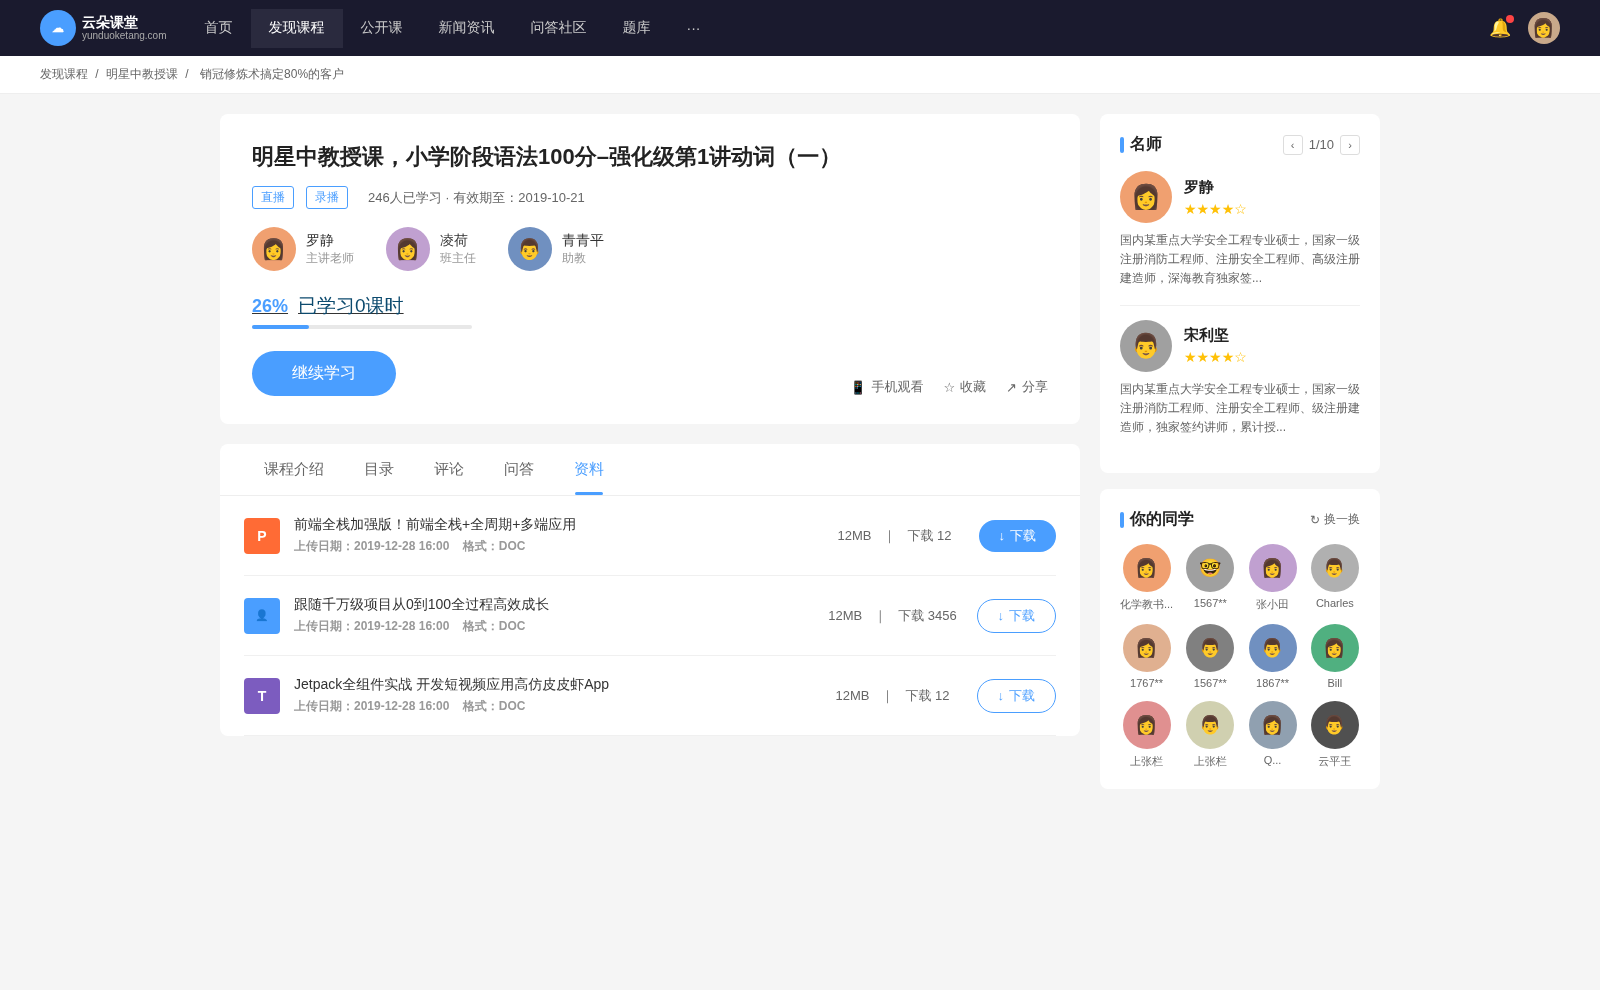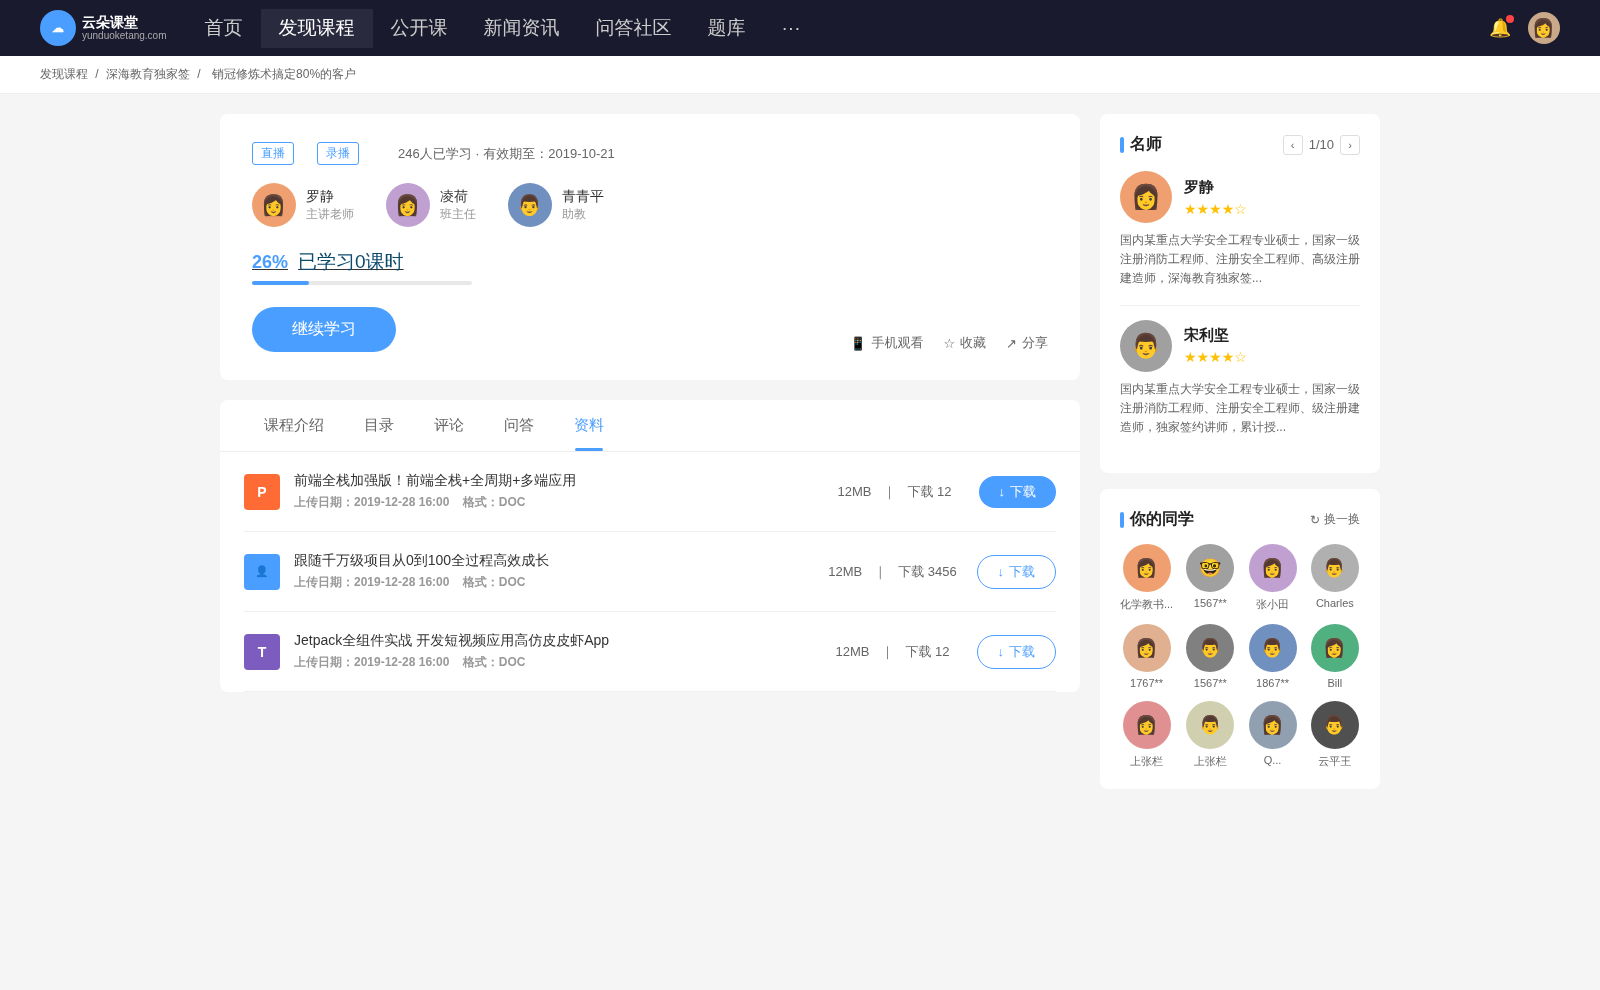--- a/index.html
+++ b/index.html
@@ -4,46 +4,46 @@
   <style>
     * { box-sizing: border-box; margin: 0; padding: 0; }
     body { font-family: -apple-system, BlinkMacSystemFont, "PingFang SC", "Microsoft YaHei", sans-serif; background: #f5f5f5; font-size: 14px; color: #333; }
 
     
     .navbar { background: #1a1a2e; height: 56px; display: flex; align-items: center; padding: 0 40px; gap: 0; }
     .logo { display: flex; align-items: center; gap: 6px; margin-right: 20px; }
     .logo-icon { width: 36px; height: 36px; background: #4a9eff; border-radius: 50%; display: flex; align-items: center; justify-content: center; color: white; font-weight: bold; font-size: 12px; }
     .logo-text { color: white; font-size: 13px; line-height: 1.2; }
     .nav-items { display: flex; align-items: center; flex: 1; }
-    .nav-item { color: #ccc; padding: 0 18px; height: 39px; display: flex; align-items: center; cursor: pointer; font-size: 19px; }
+    .nav-item { color: #ccc; padding: 0 18px; height: 39px; display: flex; align-items: center; cursor: pointer; font-size: 14px; }
     .nav-item.active { background: #2a2a3e; color: white; }
     .nav-right { display: flex; align-items: center; gap: 16px; margin-left: auto; }
     .nav-bell { color: #ccc; font-size: 18px; cursor: pointer; position: relative; }
     .nav-bell-dot { width: 8px; height: 8px; background: #ff4444; border-radius: 50%; position: absolute; top: -2px; right: -2px; }
     .nav-avatar { width: 32px; height: 32px; border-radius: 50%; background: #888; overflow: hidden; cursor: pointer; }
 
     
     .breadcrumb { background: white; padding: 10px 40px; font-size: 12px; color: #666; border-bottom: 1px solid #eee; }
     .breadcrumb a { color: #666; text-decoration: none; }
     .breadcrumb span { margin: 0 4px; }
 
     
     .main-container { max-width: 1200px; margin: 20px auto; padding: 0 20px; display: flex; gap: 20px; }
 
     
     .left-content { flex: 1; min-width: 0; }
 
     
     .course-card { background: white; border-radius: 8px; padding: 28px 32px; margin-bottom: 20px; }
     .course-title { font-size: 22px; font-weight: bold; color: #222; margin-bottom: 14px; }
-    .course-tags { display: flex; align-items: center; gap: 23px; margin-bottom: 18px; }
+    .course-tags { display: flex; align-items: center; gap: 12px; margin-bottom: 18px; }
     .tag { padding: 2px 8px; border-radius: 3px; font-size: 12px; }
     .tag-live { border: 1px solid #4a9eff; color: #4a9eff; }
     .tag-record { border: 1px solid #4a9eff; color: #4a9eff; }
-    .course-meta { color: #666; font-size: 13px; margin-left: 16px; }
+    .course-meta { color: #666; font-size: 13px; margin-left: 8px; }
 
     
     .teachers { display: flex; gap: 32px; margin-bottom: 22px; }
     .teacher { display: flex; align-items: center; gap: 10px; }
     .teacher-avatar { width: 44px; height: 44px; border-radius: 50%; background: #ddd; overflow: hidden; }
     .teacher-name { font-size: 14px; color: #333; font-weight: 500; }
     .teacher-role { font-size: 12px; color: #999; }
 
     
     .progress-section { margin-bottom: 22px; }
@@ -147,30 +147,31 @@
       🔔
       <div class="nav-bell-dot"></div>
     </div>
     <div class="nav-avatar" style="background:#c9a98a;display:flex;align-items:center;justify-content:center;font-size:18px;">👩</div>
   </div>
 </nav>
 
 <div class="breadcrumb">
   <a href="#">发现课程</a>
   <span> / </span>
-  <a href="#">深海教育独家签</a>
+  <a href="#">明星中教授课</a>
   <span> / </span>
   <span>销冠修炼术搞定80%的客户</span>
 </div>
 
 <div class="main-container">
 
   <div class="left-content">
 
     <div class="course-card">
+      <div class="course-title">明星中教授课，小学阶段语法100分–强化级第1讲动词（一）</div>
       <div class="course-tags">
         <span class="tag tag-live">直播</span>
         <span class="tag tag-record">录播</span>
         <span class="course-meta">246人已学习 · 有效期至：2019-10-21</span>
       </div>
       <div class="teachers">
         <div class="teacher">
           <div class="teacher-avatar av1" style="display:flex;align-items:center;justify-content:center;font-size:20px;">👩</div>
           <div>
             <div class="teacher-name">罗静</div>

